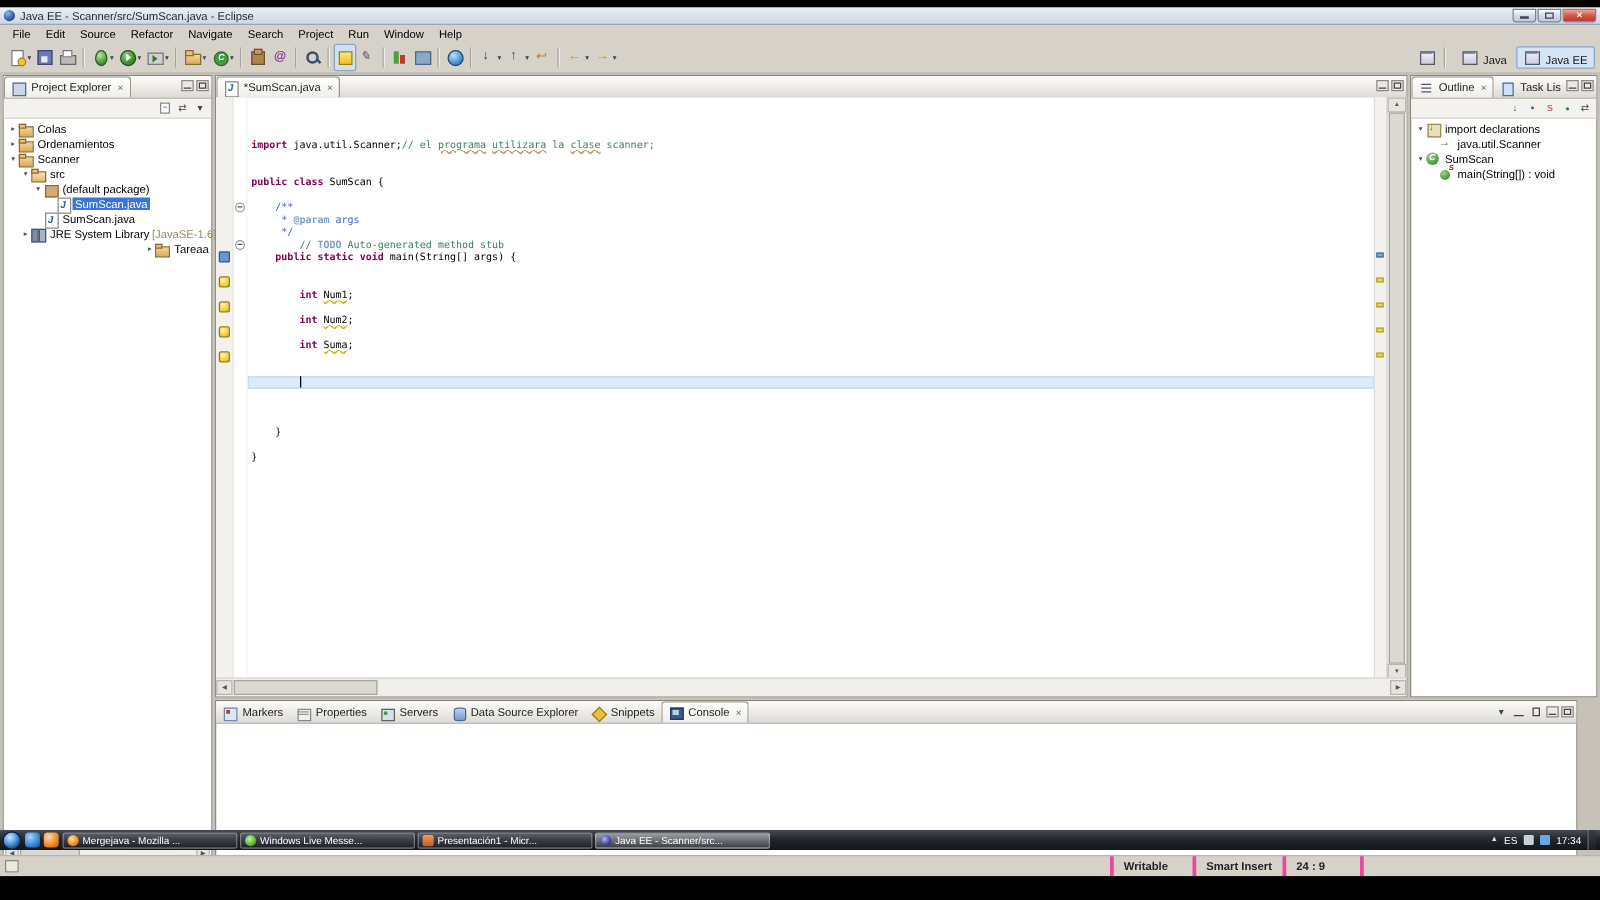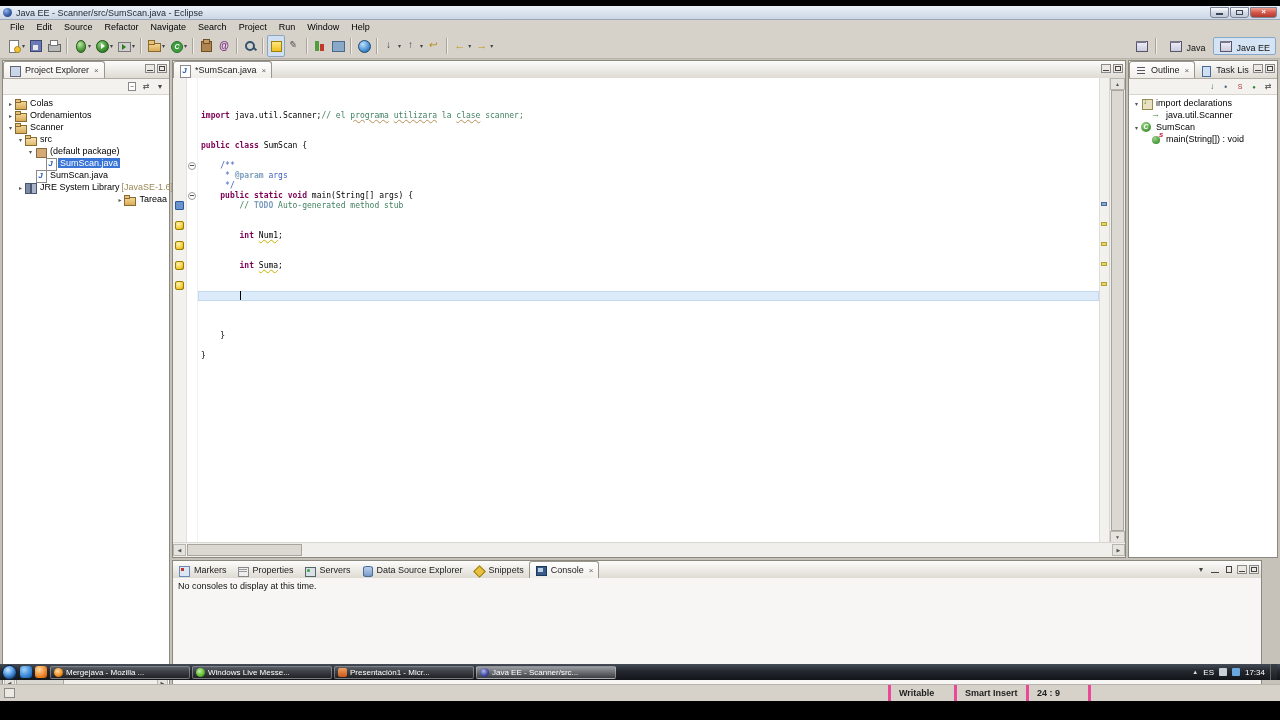--- a/index.html
+++ b/index.html
@@ -464,26 +464,27 @@
               <div class="cl"></div>
               <div class="cl"></div>
               <div class="cl"><span class="kw">import</span><span class="pl"> java.util.Scanner;</span><span class="cm">// el </span><span class="cm sq">programa</span><span class="cm"> </span><span class="cm sq">utilizara</span><span class="cm"> la </span><span class="cm sq">clase</span><span class="cm"> scanner;</span></div>
               <div class="cl"></div>
               <div class="cl"></div>
               <div class="cl"><span class="kw">public</span><span class="pl"> </span><span class="kw">class</span><span class="pl"> SumScan {</span></div>
               <div class="cl"></div>
               <div class="cl"><span class="pl">    </span><span class="jd">/**</span></div>
               <div class="cl"><span class="jd">     * </span><span class="jdk">@param</span><span class="jd"> args</span></div>
               <div class="cl"><span class="jd">     */</span></div>
+              <div class="cl"><span class="pl">        </span><span class="cm">// </span><span class="todo">TODO</span><span class="cm"> Auto-generated method stub</span></div>
               <div class="cl"><span class="pl">    </span><span class="kw">public</span><span class="pl"> </span><span class="kw">static</span><span class="pl"> </span><span class="kw">void</span><span class="pl"> main(String[] args) {</span></div>
-              <div class="cl"><span class="pl">        </span><span class="cm">// </span><span class="todo">TODO</span><span class="cm"> Auto-generated method stub</span></div>
               <div class="cl"></div>
               <div class="cl"></div>
               <div class="cl"><span class="pl">        </span><span class="kw">int</span><span class="pl"> </span><span class="pl sqy">Num1</span><span class="pl">;</span></div>
               <div class="cl"></div>
+              <div class="cl"><span class="pl">        </span><span class="kw">int</span><span class="pl"> </span><span class="pl sqy">Num2</span><span class="pl">;</span></div>
               <div class="cl"></div>
               <div class="cl"><span class="pl">        </span><span class="kw">int</span><span class="pl"> </span><span class="pl sqy">Suma</span><span class="pl">;</span></div>
               <div class="cl"></div>
               <div class="cl"></div>
               <div class="cl cur"><span class="pl">        </span><span class="caret"></span></div>
               <div class="cl"></div>
               <div class="cl"></div>
               <div class="cl"></div>
               <div class="cl"><span class="pl">    }</span></div>
               <div class="cl"></div>
@@ -590,23 +591,20 @@
           <span class="pbtns">
             <span id="bv-icons" style="display:flex;gap:2px;">
                 <span class="sic sic-view-menu"></span>
                 <span class="sic sic-minimize"></span>
                 <span class="sic sic-maximize"></span>
               </span>
             <span class="sqbtn min"></span>
             <span class="sqbtn max"></span>
           </span>
         </div>
-        <div class="bcontent">
-          <div class="console-msg">No consoles to display at this time.</div>
-        </div>
       </div>
 
     </div>
 
     <div class="statusbar">
       <span class="sb-icon"></span>
       <span class="sb-field sb-writable">Writable</span>
       <span class="sb-field sb-insert">Smart Insert</span>
       <span class="sb-field sb-pos">24 : 9</span>
       <span class="sb-field sb-empty"></span>

